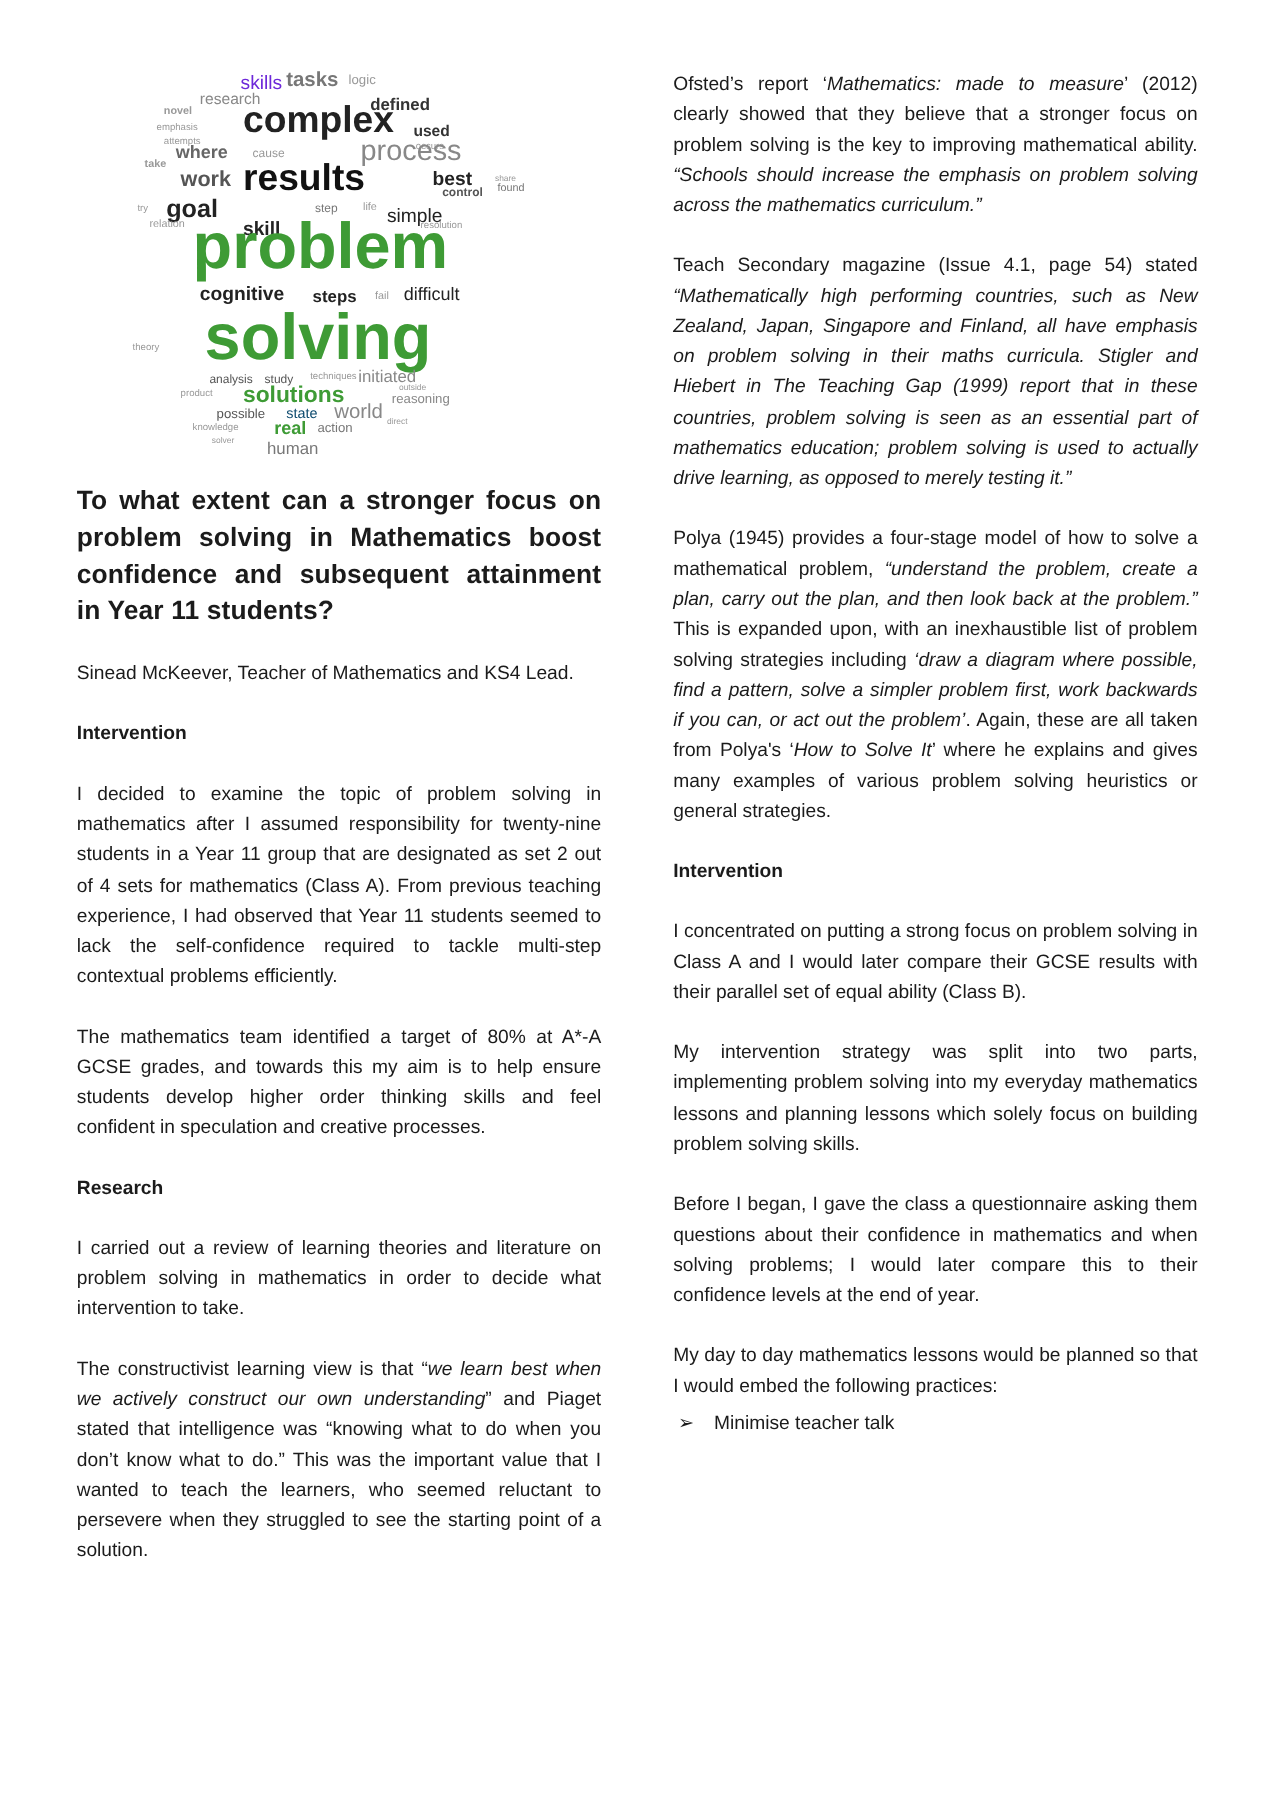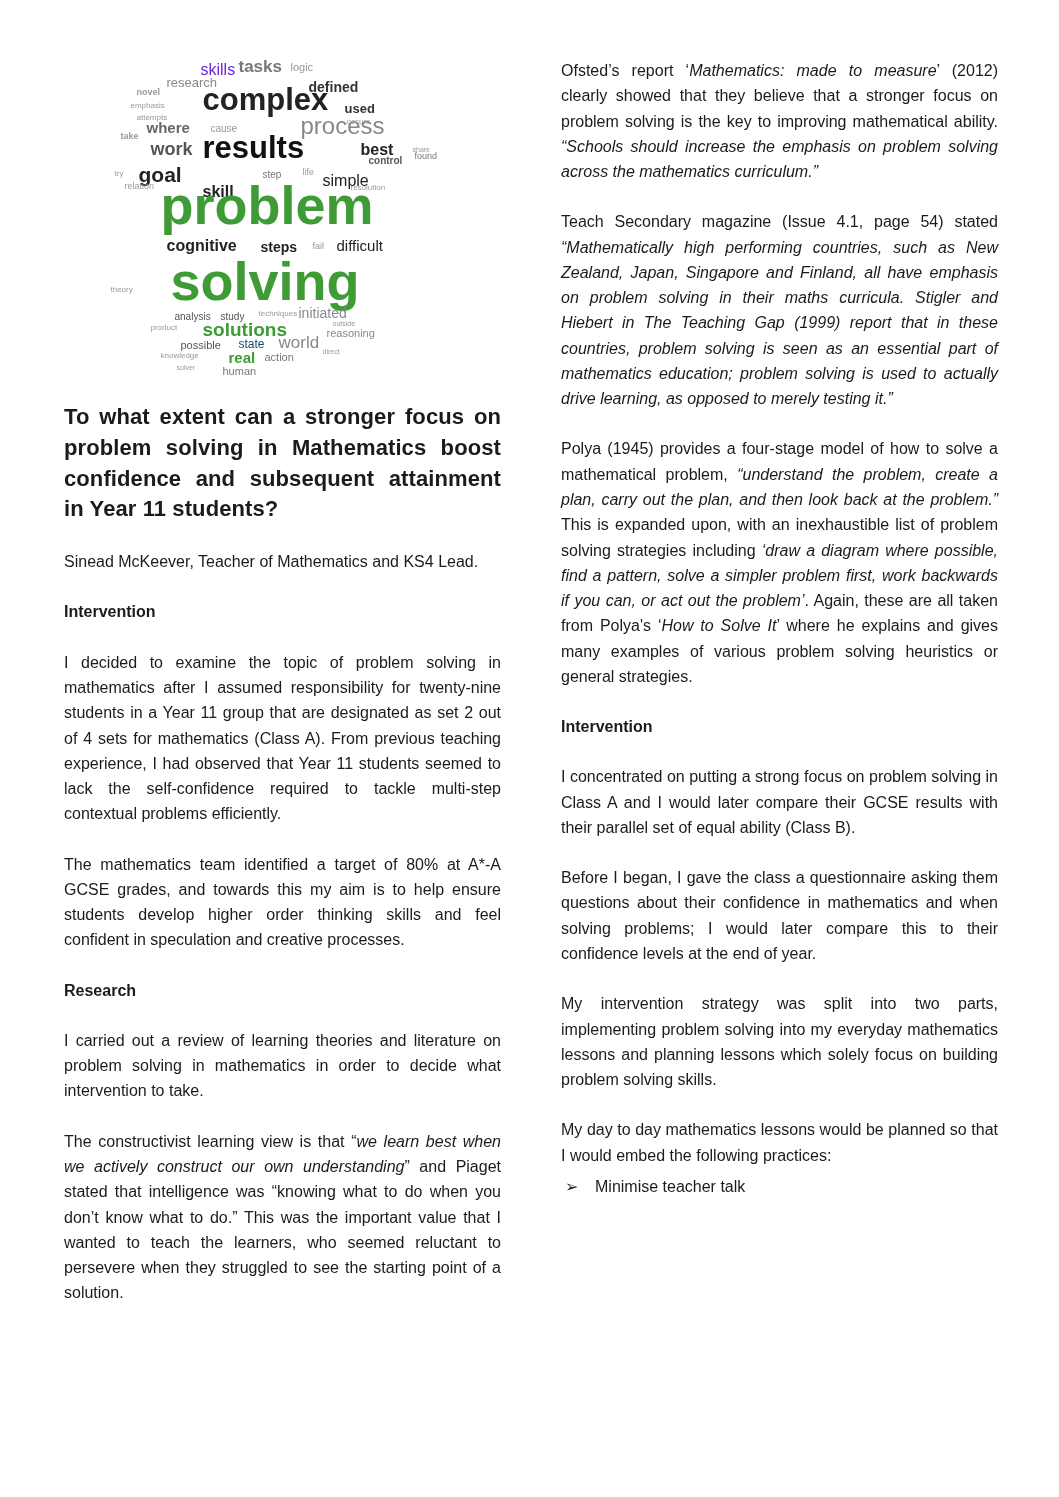--- a/index.html
+++ b/index.html
@@ -85,21 +85,21 @@
           <span class="wc-word" style="left: 92px; top: 262px; font-size: 19px; color: rgb(62, 155, 53); font-weight: bold;">solutions</span>
           <span class="wc-word" style="left: 222px; top: 262px; font-size: 7px; color: rgb(153, 153, 153);">outside</span>
           <span class="wc-word" style="left: 216px; top: 270px; font-size: 11px; color: rgb(136, 136, 136);">reasoning</span>
           <span class="wc-word" style="left: 70px; top: 282px; font-size: 11px; color: rgb(85, 85, 85);">possible</span>
           <span class="wc-word" style="left: 128px; top: 280px; font-size: 12px; color: #0c4a6e; font-weight: normal;">state</span>
           <span class="wc-word" style="left: 168px; top: 276px; font-size: 17px; color: rgb(136, 136, 136);">world</span>
           <span class="wc-word" style="left: 50px; top: 294px; font-size: 8px; color: rgb(153, 153, 153);">knowledge</span>
           <span class="wc-word" style="left: 118px; top: 292px; font-size: 15px; color: rgb(62, 155, 53); font-weight: bold;">real</span>
           <span class="wc-word" style="left: 154px; top: 294px; font-size: 11px; color: rgb(119, 119, 119);">action</span>
           <span class="wc-word" style="left: 212px; top: 290px; font-size: 7px; color: rgb(153, 153, 153);">direct</span>
-          <span class="wc-word" style="left: 112px; top: 308px; font-size: 11px; color: rgb(119, 119, 119);">human</span>
+          <span class="wc-word" style="left: 112px; top: 308px; font-size: 14px; color: rgb(119, 119, 119);">human</span>
           <span class="wc-word" style="left: 66px; top: 306px; font-size: 7px; color: rgb(153, 153, 153);">solver</span>
         </div>
 
       <div class="title">To what extent can a stronger focus on problem solving in Mathematics boost confidence and subsequent attainment in Year 11 students?</div>
 
       <p class="author">Sinead McKeever, Teacher of Mathematics and KS4 Lead.</p>
 
       <h2 class="sect">Intervention</h2>
 
       <p class="body">I decided to examine the topic of problem solving in mathematics after I assumed responsibility for twenty-nine students in a Year 11 group that are designated as set 2 out of 4 sets for mathematics (Class A). From previous teaching experience, I had observed that Year 11 students seemed to lack the self-confidence required to tackle multi-step contextual problems efficiently.</p>
@@ -117,23 +117,23 @@
       <p class="body"><span>Ofsted’s report ‘</span><span class="it">Mathematics: made to measure</span><span>’ (2012) clearly showed that they believe that a stronger focus on problem solving is the key to improving mathematical ability. </span><span class="it">“Schools should increase the emphasis on problem solving across the mathematics curriculum.”</span></p>
 
       <p class="body"><span>Teach Secondary magazine (Issue 4.1, page 54) stated </span><span class="it">“Mathematically high performing countries, such as New Zealand, Japan, Singapore and Finland, all have emphasis on problem solving in their maths curricula. Stigler and Hiebert in The Teaching Gap (1999) report that in these countries, problem solving is seen as an essential part of mathematics education; problem solving is used to actually drive learning, as opposed to merely testing it.”</span></p>
 
       <p class="body"><span>Polya (1945) provides a four-stage model of how to solve a mathematical problem, </span><span class="it">“understand the problem, create a plan, carry out the plan, and then look back at the problem.”</span><span> This is expanded upon, with an inexhaustible list of problem solving strategies including </span><span class="it">‘draw a diagram where possible, find a pattern, solve a simpler problem first, work backwards if you can, or act out the problem’</span><span>. Again, these are all taken from Polya's ‘</span><span class="it">How to Solve It</span><span>’ where he explains and gives many examples of various problem solving heuristics or general strategies.</span></p>
 
       <h2 class="sect">Intervention</h2>
 
       <p class="body">I concentrated on putting a strong focus on problem solving in Class A and I would later compare their GCSE results with their parallel set of equal ability (Class B).</p>
 
+      <p class="body">My intervention strategy was split into two parts, implementing problem solving into my everyday mathematics lessons and planning lessons which solely focus on building problem solving skills.</p>
+
       <p class="body">Before I began, I gave the class a questionnaire asking them questions about their confidence in mathematics and when solving problems; I would later compare this to their confidence levels at the end of year.</p>
-
-      <p class="body">My intervention strategy was split into two parts, implementing problem solving into my everyday mathematics lessons and planning lessons which solely focus on building problem solving skills.</p>
 
       <p class="body" style="margin-bottom:6px;">My day to day mathematics lessons would be planned so that I would embed the following practices:</p>
 
       <div class="bullet">
         <span class="marker">➢</span>
         <span>Minimise teacher talk</span>
       </div>
     </div>
 
   </div>

